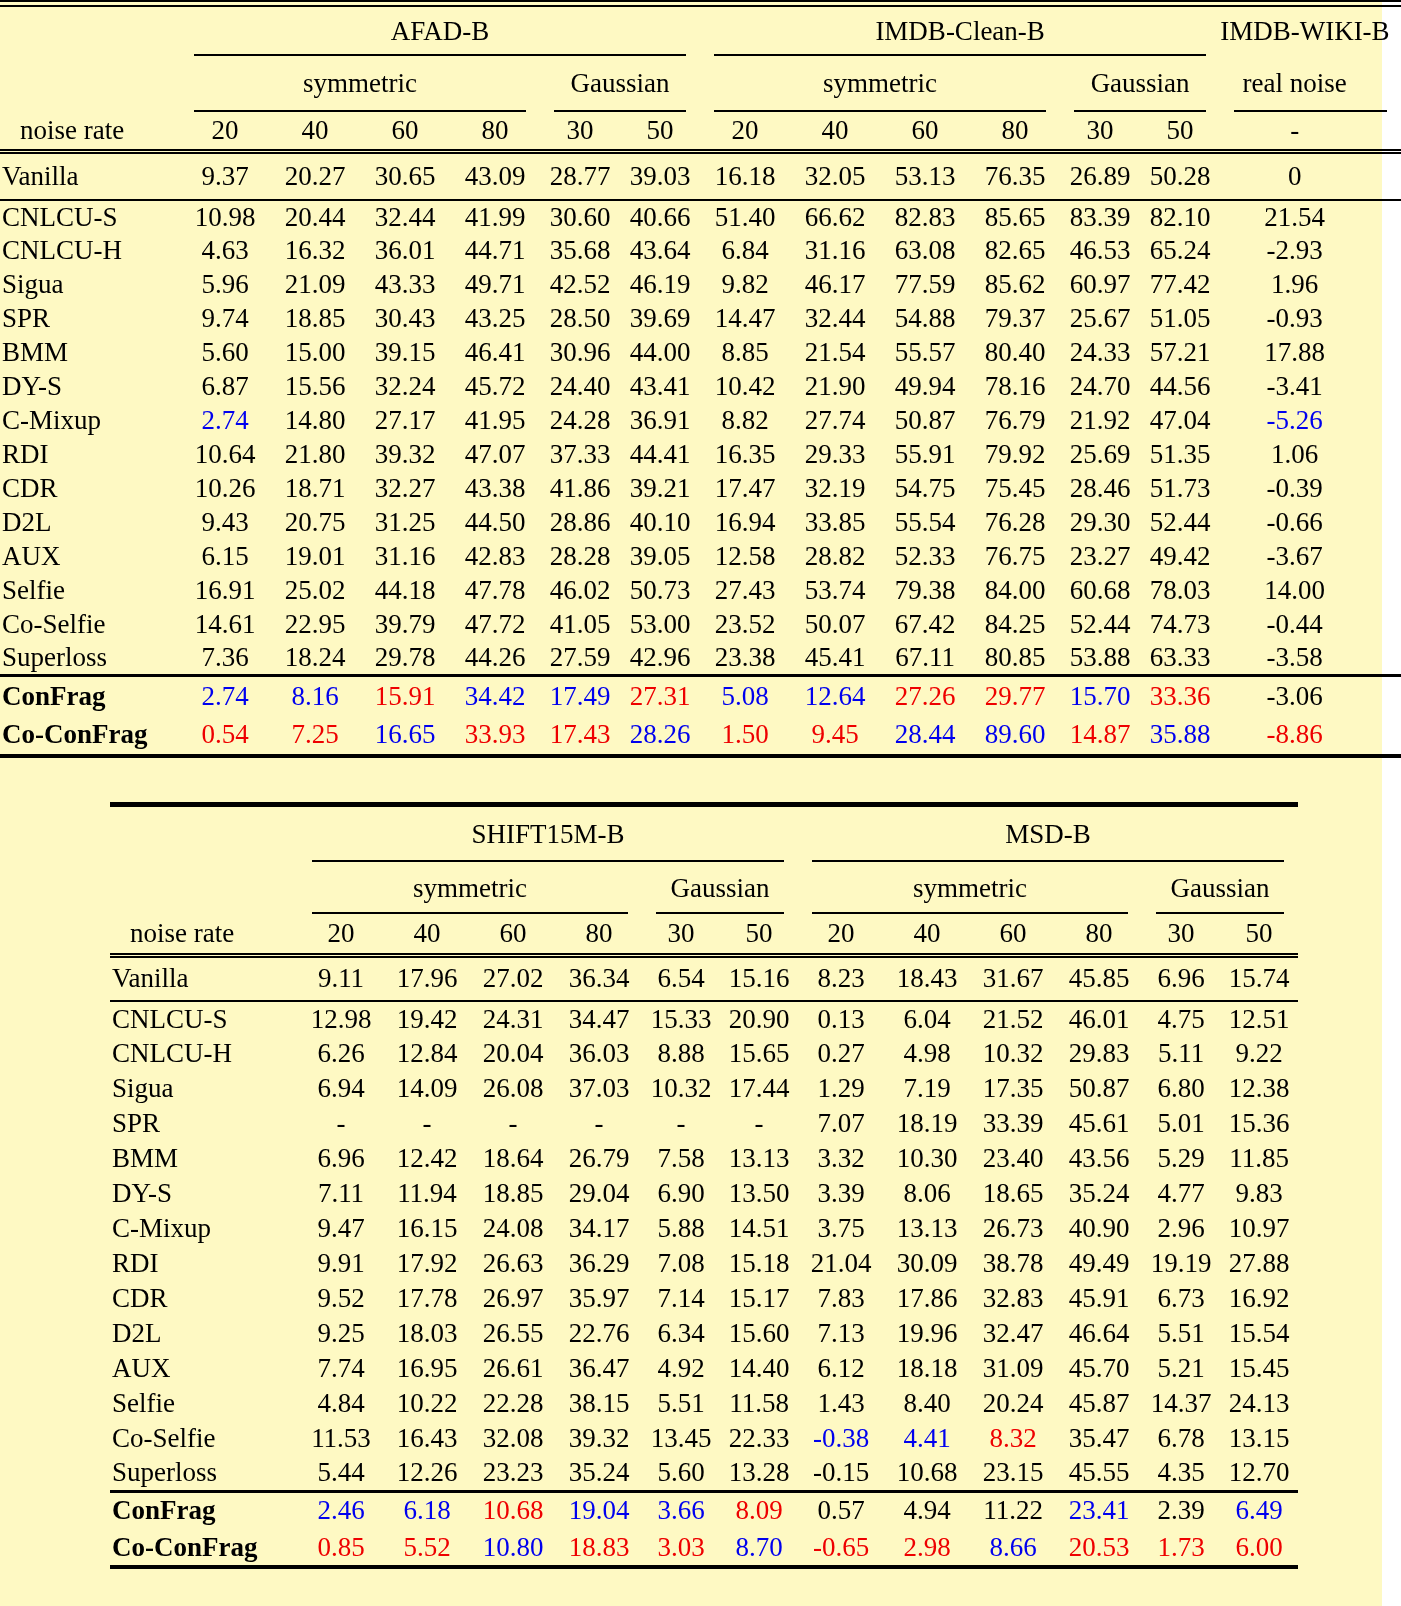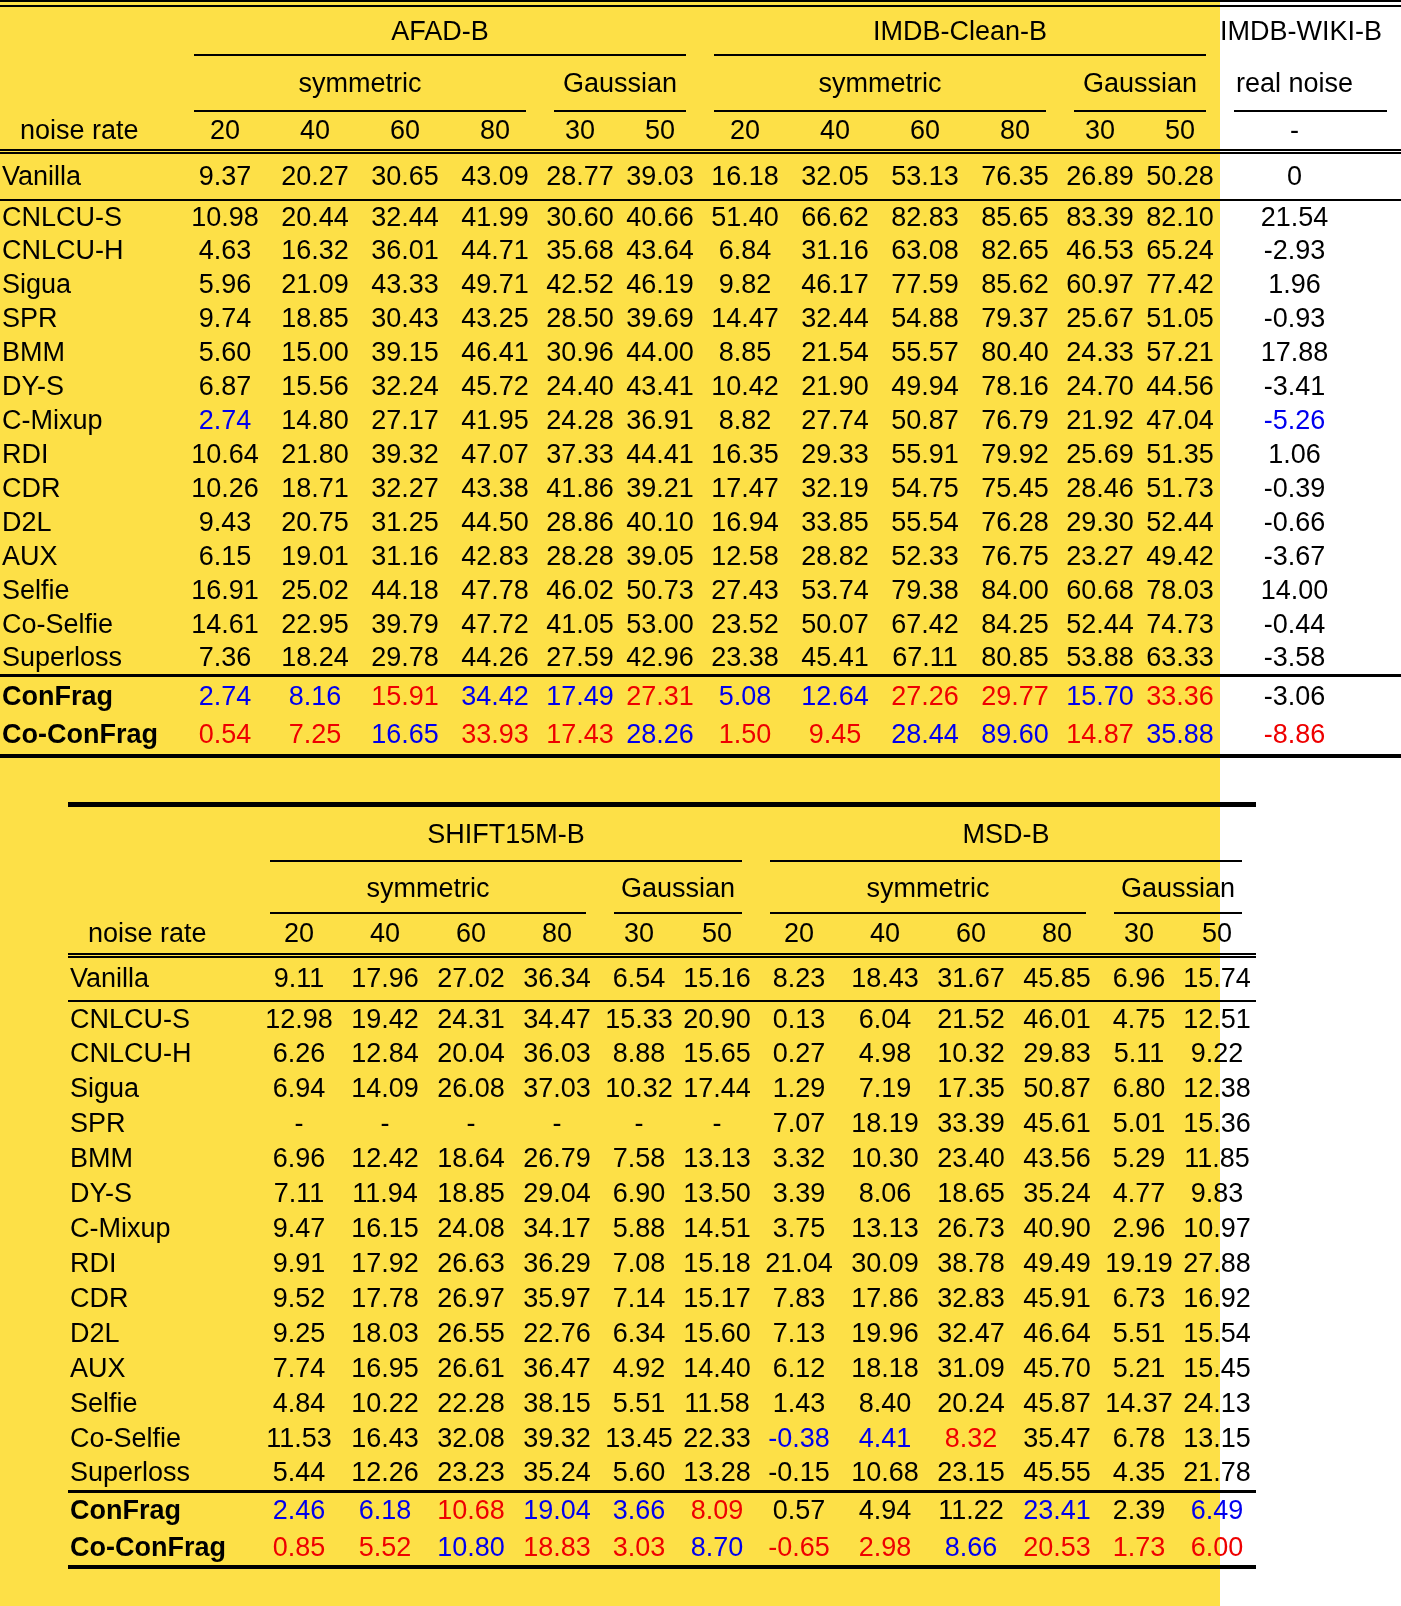--- a/index.html
+++ b/index.html
@@ -1,20 +1,20 @@
 <!DOCTYPE html>
 <html style="--best-red: #ee0000; --second-blue: #0000ee;"><head>
 <meta charset="utf-8">
 <style>
   html,body{margin:0;padding:0;background:#ffffff;}
-  #canvas{position:relative;width:1220px;height:1606px;background:#fde047;
-          font-family:Liberation Sans, sans-serif;color:#000;}
+  #canvas{position:relative;width:1382px;height:1606px;background:#fef9c3;
+          font-family:Liberation Serif, serif;color:#000;}
   table{border-collapse:collapse;table-layout:fixed;font-size:27px;line-height:1;}
   table.t1{width:1401px;border-top:7px double #000;border-bottom:4px solid #000;}
-  table.t2{width:1188px;margin-left:68px;margin-top:44px;
+  table.t2{width:1188px;margin-left:110px;margin-top:44px;
            border-top:5px solid #000;border-bottom:4px solid #000;}
   th,td{padding:0;font-weight:normal;text-align:center;vertical-align:middle;overflow:hidden;white-space:nowrap;}
   
   .t1 thead tr:nth-child(1){height:52px;}
   .t1 thead tr:nth-child(2){height:56px;}
   .t1 thead tr:nth-child(3){height:40px;}
   .t2 thead tr:nth-child(1){height:58px;}
   .t2 thead tr:nth-child(2){height:52px;}
   .t2 thead tr:nth-child(3){height:41px;}
   thead tr:nth-child(3) th{border-bottom:5px double #000;}
@@ -634,21 +634,21 @@
           <td class="value">12.26</td>
           <td class="value">23.23</td>
           <td class="value">35.24</td>
           <td class="value">5.60</td>
           <td class="value">13.28</td>
           <td class="value">-0.15</td>
           <td class="value">10.68</td>
           <td class="value">23.15</td>
           <td class="value">45.55</td>
           <td class="value">4.35</td>
-          <td class="value">21.78</td>
+          <td class="value">12.70</td>
         </tr>
       </tbody>
       <tbody class="sec-2">
         <tr>
           <td class="row-label bold">ConFrag</td>
           <td class="value second">2.46</td>
           <td class="value second">6.18</td>
           <td class="value best">10.68</td>
           <td class="value second">19.04</td>
           <td class="value second">3.66</td>

